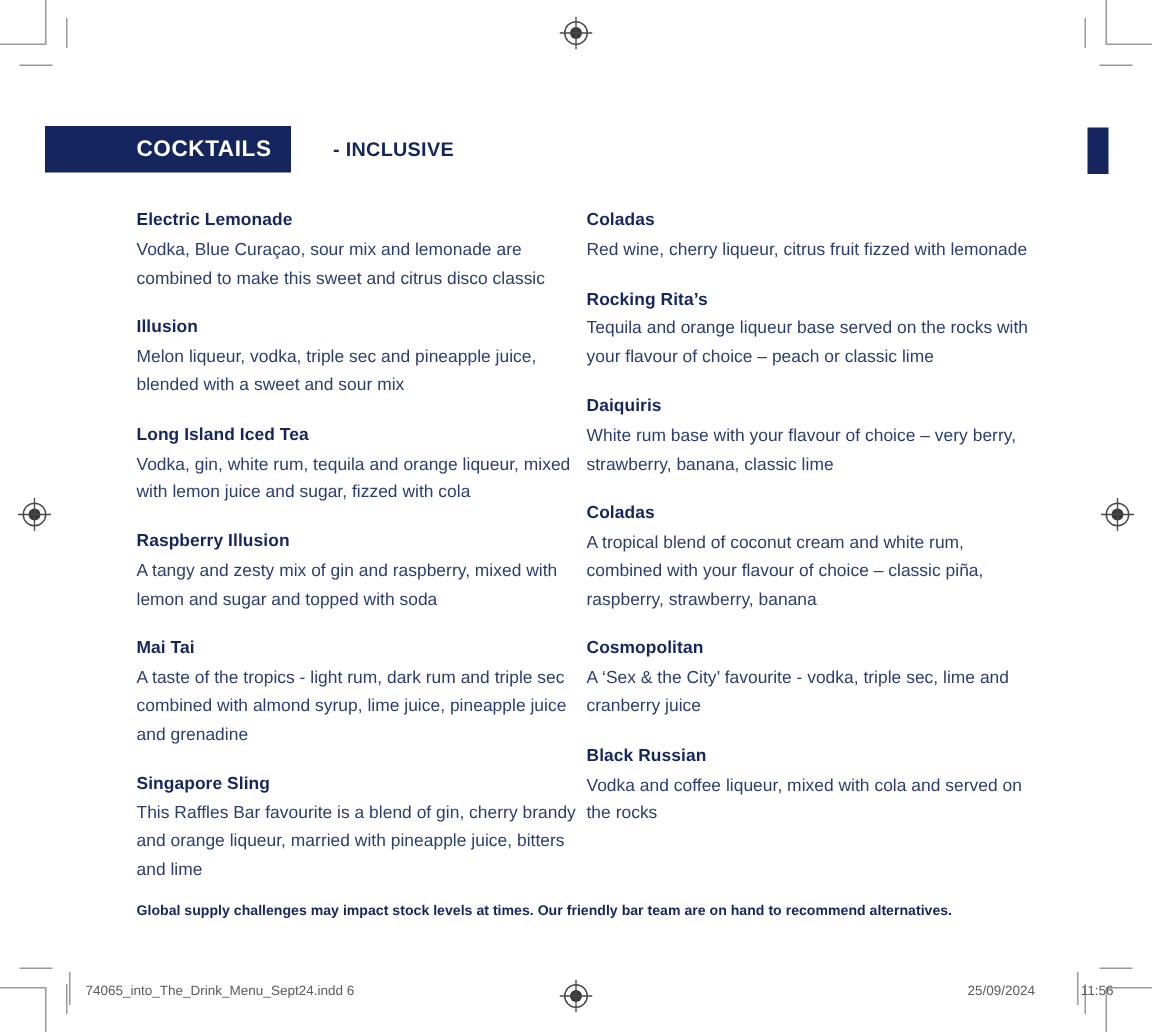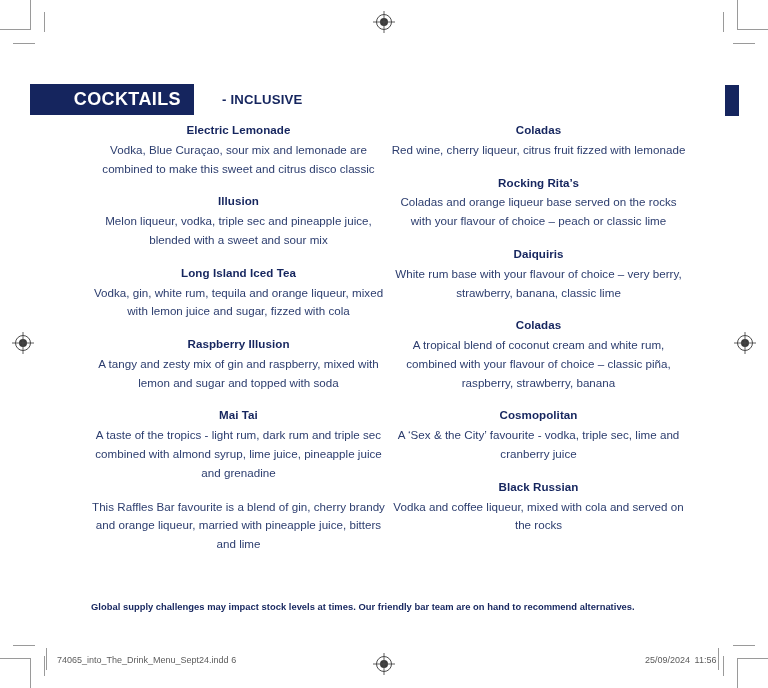--- a/index.html
+++ b/index.html
@@ -50,21 +50,21 @@
     height: 31px;
     min-width: 164px;
     display: flex;
     align-items: center;
     justify-content: flex-end;
     padding-right: 13px;
     box-sizing: border-box;
   }
   .banner-title {
     color: #ffffff;
-    font-size: 18px;
+    font-size: 15px;
     font-weight: bold;
     letter-spacing: 0.4px;
   }
   .banner-sub {
     color: #15255e;
     font-size: 13.2px;
     font-weight: bold;
     letter-spacing: 0.2px;
     margin-left: 28px;
     white-space: nowrap;
@@ -82,23 +82,22 @@
 
   
   .columns {
     position: absolute;
     left: 0;
     top: 122px;
     width: 768px;
   }
   .col {
     position: absolute;
-    top: 0;
+    top: 17px;
     width: 295px;
-    text-align: center;
   }
   .col-left  { left: 91px; }
   .col-right { left: 391px; }
 
   .item { margin-bottom: 15px; }
   .item:last-child { margin-bottom: 0; }
 
   .item-name {
     color: #15255e;
     font-size: 11.6px;
@@ -132,21 +131,21 @@
   .slug {
     position: absolute;
     top: 655px;
     color: #5c5c5c;
     font-size: 9px;
     font-family: "Liberation Sans", sans-serif;
     white-space: nowrap;
   }
   .slug-left  { left: 57px; }
   .slug-right { left: 645px; }
-  .slug-right .slug-time { margin-left: 2px; }
+  .slug-right .slug-time { margin-left: 28px; }
 </style>
 </head>
 <body>
 
 <div class="artboard">
 
   <div class="mark-line" style="left:30px; top:0px; width:1px; height:30px;"></div>
   <div class="mark-line" style="left:0px; top:29px; width:30px; height:1px;"></div>
   <div class="mark-line" style="left:44px; top:12px; width:1px; height:20px;"></div>
   <div class="mark-line" style="left:13px; top:43px; width:22px; height:1px;"></div>
@@ -224,32 +223,33 @@
       </div>
       <div class="item">
         <p class="item-name">Raspberry Illusion</p>
         <p class="item-desc">A tangy and zesty mix of gin and raspberry, mixed with lemon and sugar and topped with soda</p>
       </div>
       <div class="item">
         <p class="item-name">Mai Tai</p>
         <p class="item-desc">A taste of the tropics - light rum, dark rum and triple sec combined with almond syrup, lime juice, pineapple juice and grenadine</p>
       </div>
       <div class="item">
+        <p class="item-name">Singapore Sling</p>
         <p class="item-desc">This Raffles Bar favourite is a blend of gin, cherry brandy and orange liqueur, married with pineapple juice, bitters and lime</p>
       </div>
     </div>
 
     <div class="col col-right">
       <div class="item">
         <p class="item-name">Coladas</p>
         <p class="item-desc">Red wine, cherry liqueur, citrus fruit fizzed with lemonade</p>
       </div>
       <div class="item">
         <p class="item-name">Rocking Rita’s</p>
-        <p class="item-desc">Coladas and orange liqueur base served on the rocks with your flavour of choice – peach or classic lime</p>
+        <p class="item-desc">Tequila and orange liqueur base served on the rocks with your flavour of choice – peach or classic lime</p>
       </div>
       <div class="item">
         <p class="item-name">Daiquiris</p>
         <p class="item-desc">White rum base with your flavour of choice – very berry, strawberry, banana, classic lime</p>
       </div>
       <div class="item">
         <p class="item-name">Coladas</p>
         <p class="item-desc">A tropical blend of coconut cream and white rum, combined with your flavour of choice – classic piña, raspberry, strawberry, banana</p>
       </div>
       <div class="item">

